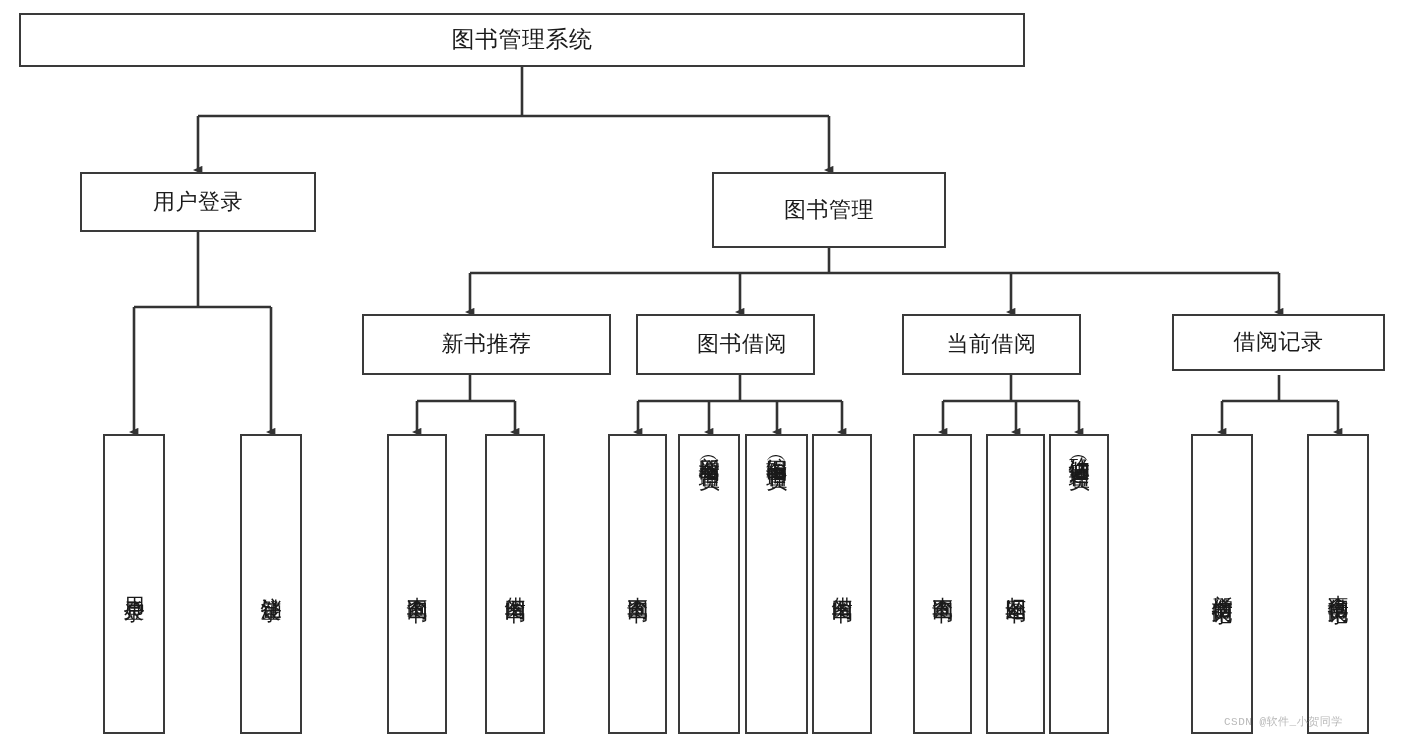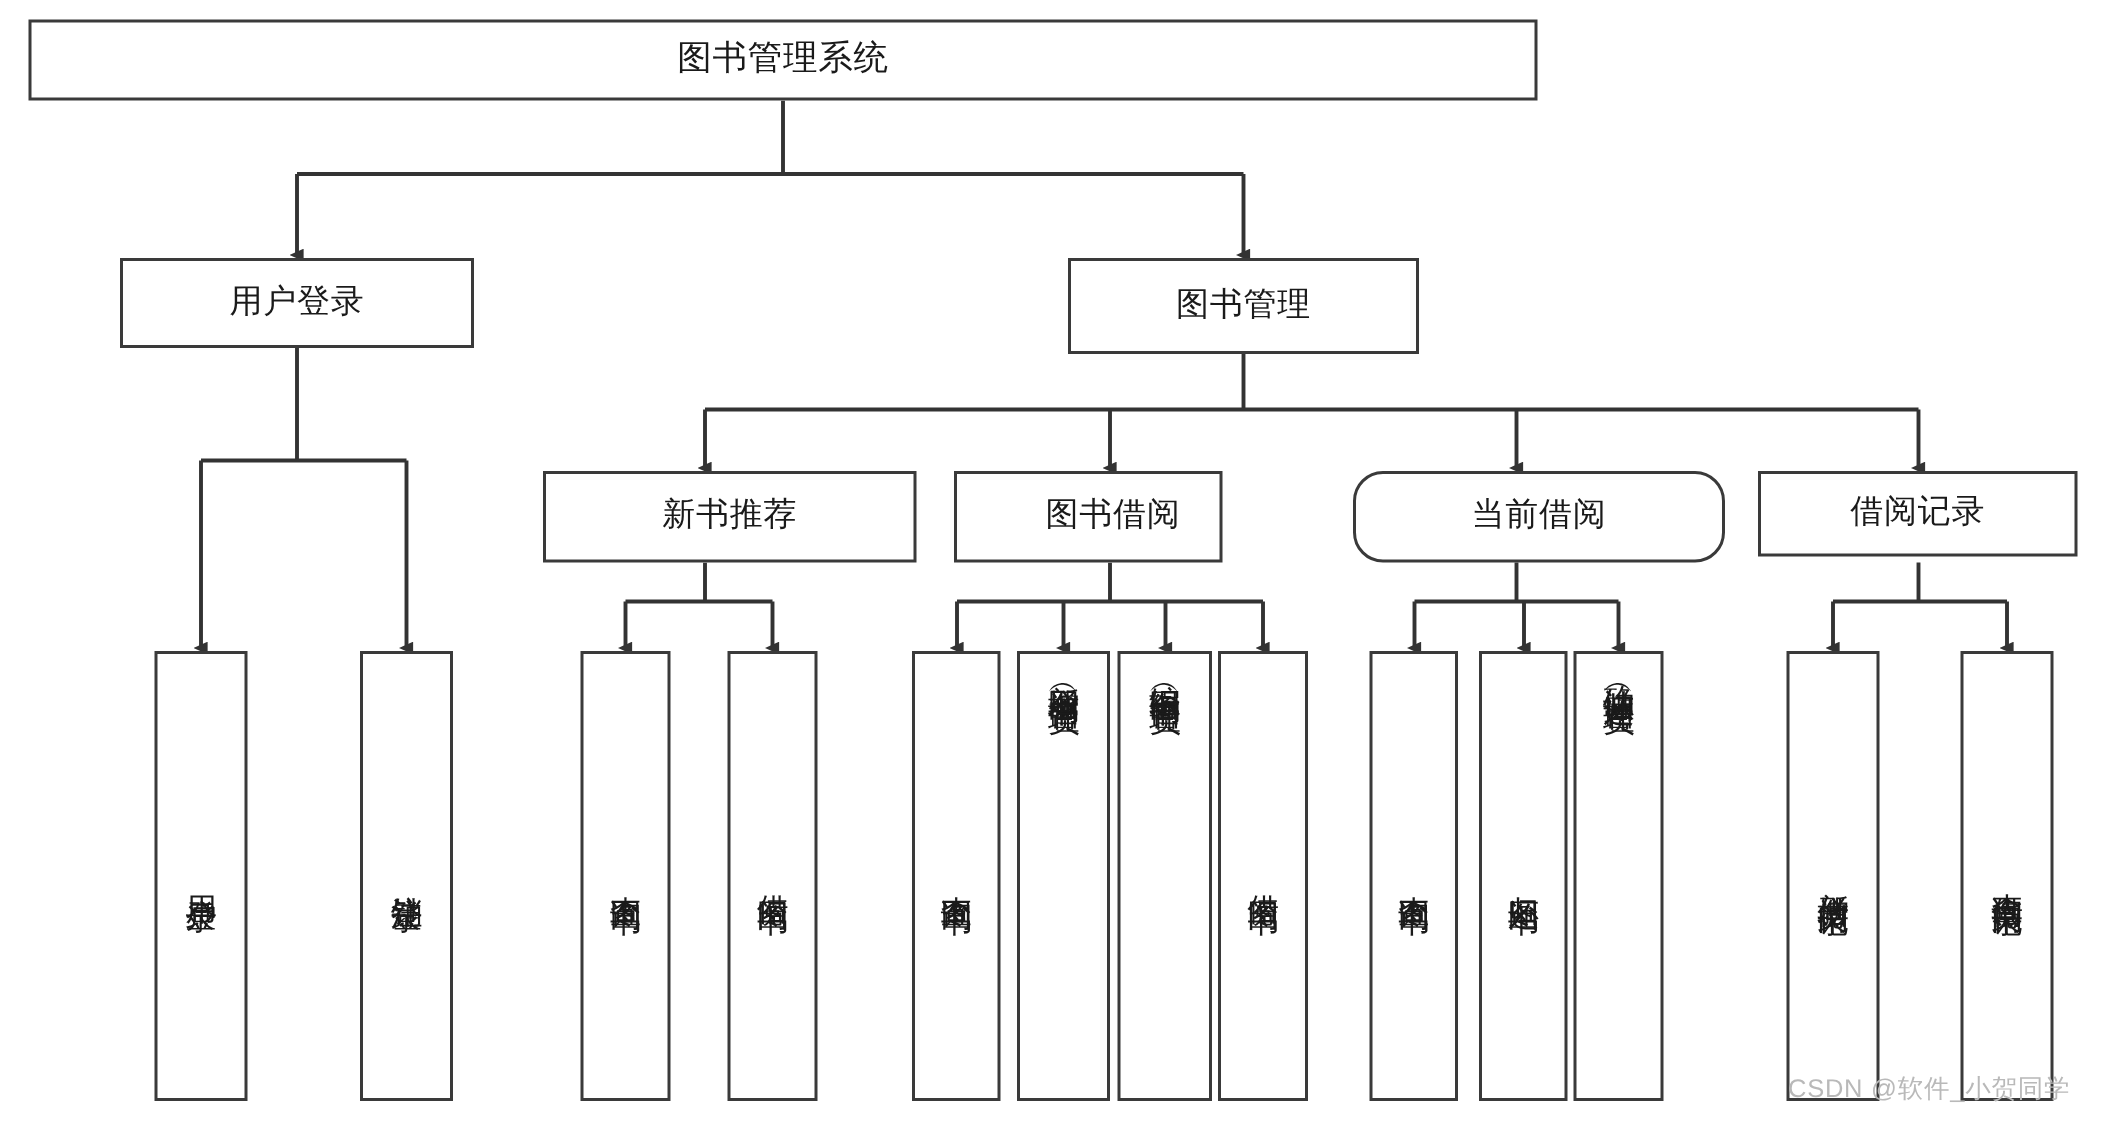--- a/index.html
+++ b/index.html
@@ -62,27 +62,27 @@
   .node.vert .label {
     writing-mode: vertical-rl;
     text-orientation: upright;
     font-size: 21px;
     line-height: 1.06;
     letter-spacing: 2px;
     white-space: nowrap;
   }
   .watermark {
     position: absolute;
-    left: 1192px;
+    left: 1224px;
     top: 714px;
-    font-size: 17px;
+    font-size: 11px;
     color: #b9b9b9;
     white-space: nowrap;
     letter-spacing: 0.5px;
-    font-family: Liberation Sans, sans-serif;
+    font-family: Liberation Mono, monospace;
   }
 </style>
 </head>
 <body>
 
 <div id="diagram-root">
   <svg class="edges" viewBox="0 0 1405 747">
     <defs>
       <marker id="arrowhead" markerWidth="10" markerHeight="10" refX="4.2" refY="5" orient="auto" markerUnits="userSpaceOnUse">
         <path d="M0,0.6 L8.4,0.6 L4.2,10 Z" fill="#333333"></path>
@@ -124,30 +124,30 @@
         <path d="M1338,401 L1338,432" marker-end="url(#arrowhead)"></path>
       </g>
   </svg>
   <div id="node-layer">
       <div class="node horiz root" style="left: 19px; top: 13px; width: 1006px; height: 54px;">
         <span class="label">图书管理系统</span>
       </div>
       <div class="node horiz" style="left: 80px; top: 172px; width: 236px; height: 60px;">
         <span class="label">用户登录</span>
       </div>
-      <div class="node horiz" style="left: 712px; top: 172px; width: 234px; height: 64px;">
+      <div class="node horiz" style="left: 712px; top: 172px; width: 234px; height: 76px;">
         <span class="label">图书管理</span>
       </div>
       <div class="node horiz" style="left: 362px; top: 314px; width: 249px; height: 61px;">
         <span class="label">新书推荐</span>
       </div>
       <div class="node horiz" style="left: 636px; top: 314px; width: 179px; height: 61px; padding-left: 33px;">
         <span class="label">图书借阅</span>
       </div>
-      <div class="node horiz" style="left: 902px; top: 314px; width: 248px; height: 61px; border-radius: 20px;">
+      <div class="node horiz" style="left: 902px; top: 314px; width: 179px; height: 61px;">
         <span class="label">当前借阅</span>
       </div>
       <div class="node horiz" style="left: 1172px; top: 314px; width: 213px; height: 57px;">
         <span class="label">借阅记录</span>
       </div>
       <div class="node vert centered" style="left: 103px; top: 434px; width: 62px; height: 300px;">
         <span class="label">用户登录</span>
       </div>
       <div class="node vert centered" style="left: 240px; top: 434px; width: 62px; height: 300px;">
         <span class="label">注销登录</span>

